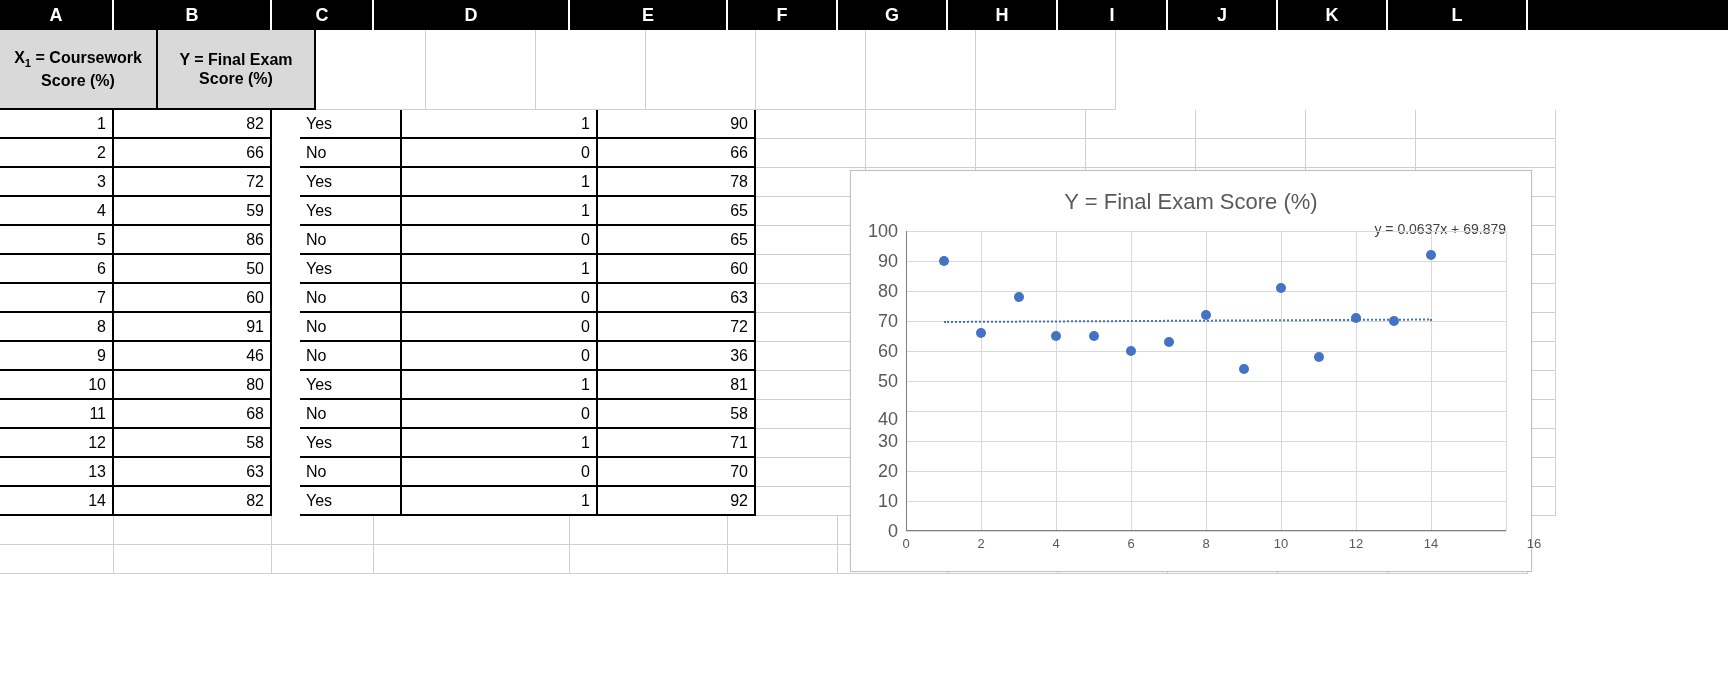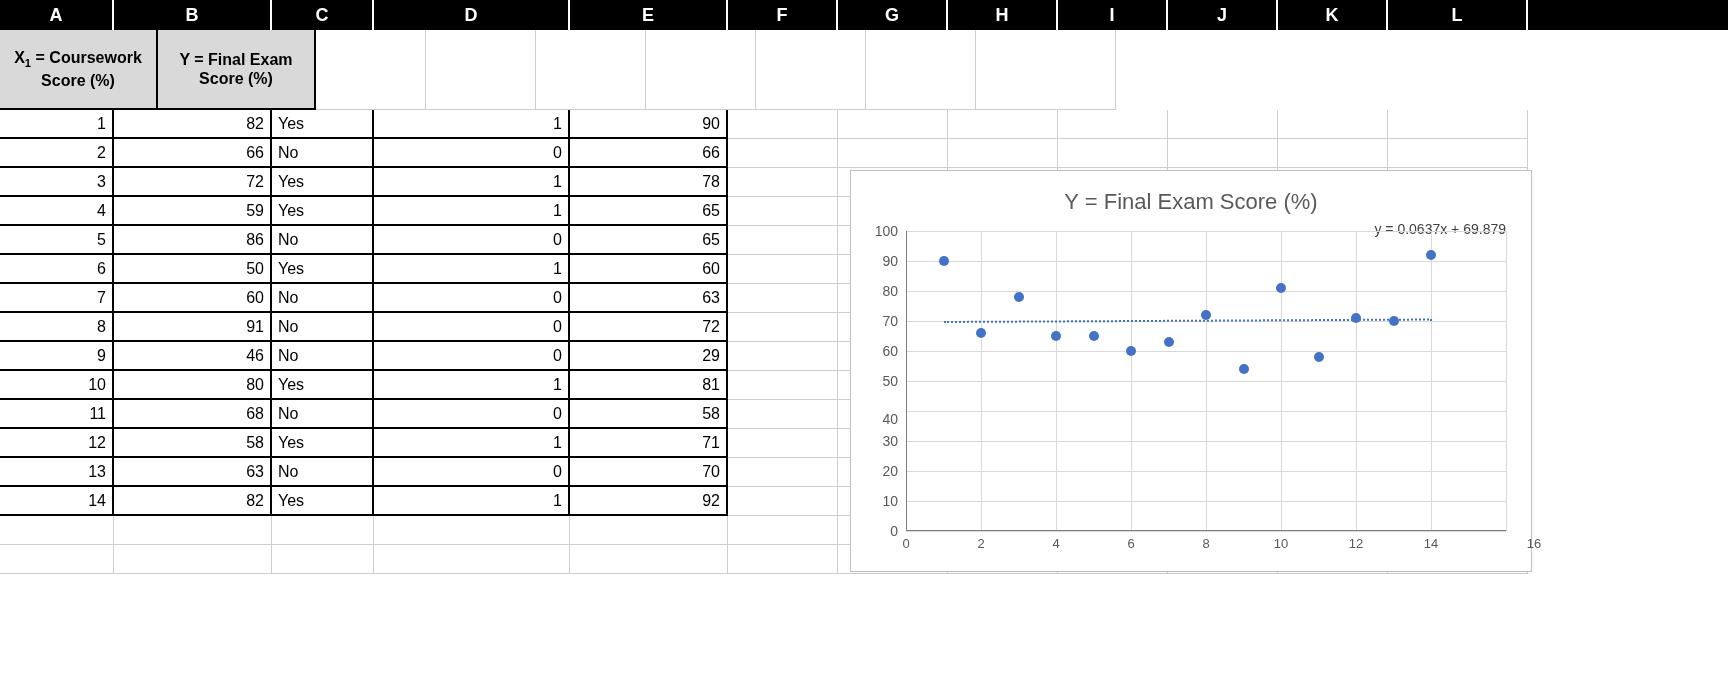--- a/index.html
+++ b/index.html
@@ -65,21 +65,21 @@
     background: #fff;
     border-right: 1px solid #cfcfcf;
     border-bottom: 1px solid #cfcfcf;
     font-weight: normal;
   }
   .data-boxed {
     border-right: 2px solid #000;
     border-bottom: 2px solid #000;
   }
   .num { justify-content: flex-end; }
-  .txt { justify-content: flex-start; }
+  .txt { justify-content: flex-start; margin-left: 28px; }
   sub { font-size: 0.7em; }
 
   
   .cA { width: 114px; }
   .cB { width: 158px; }
   .cC { width: 102px; }
   .cD { width: 196px; }
   .cE { width: 158px; }
   .cF { width: 110px; }
   .cG { width: 110px; }
@@ -147,21 +147,21 @@
   .plot .axis-left {
     position: absolute;
     top: 0; bottom: 0; left: 0;
     border-left: 1px solid #808080;
   }
   .ylab {
     position: absolute;
     right: 608px;
     width: 40px;
     text-align: right;
-    font-size: 14px;
+    font-size: 18px;
     color: #595959;
     transform: translateY(-50%);
   }
   .xlab {
     position: absolute;
     top: 305px;
     width: 30px;
     text-align: center;
     font-size: 13px;
     color: #595959;
@@ -422,21 +422,21 @@
           <div class="cell cB data-boxed num">
             <span>46</span>
           </div>
           <div class="cell cC data-boxed txt">
             <span>No</span>
           </div>
           <div class="cell cD data-boxed num">
             <span>0</span>
           </div>
           <div class="cell cE data-boxed num">
-            <span>29</span>
+            <span>36</span>
           </div>
           <div class="cell cF"></div>
           <div class="cell cG"></div>
           <div class="cell cH"></div>
           <div class="cell cI"></div>
           <div class="cell cJ"></div>
           <div class="cell cK"></div>
           <div class="cell cL"></div>
         </div>
         <div class="row">

